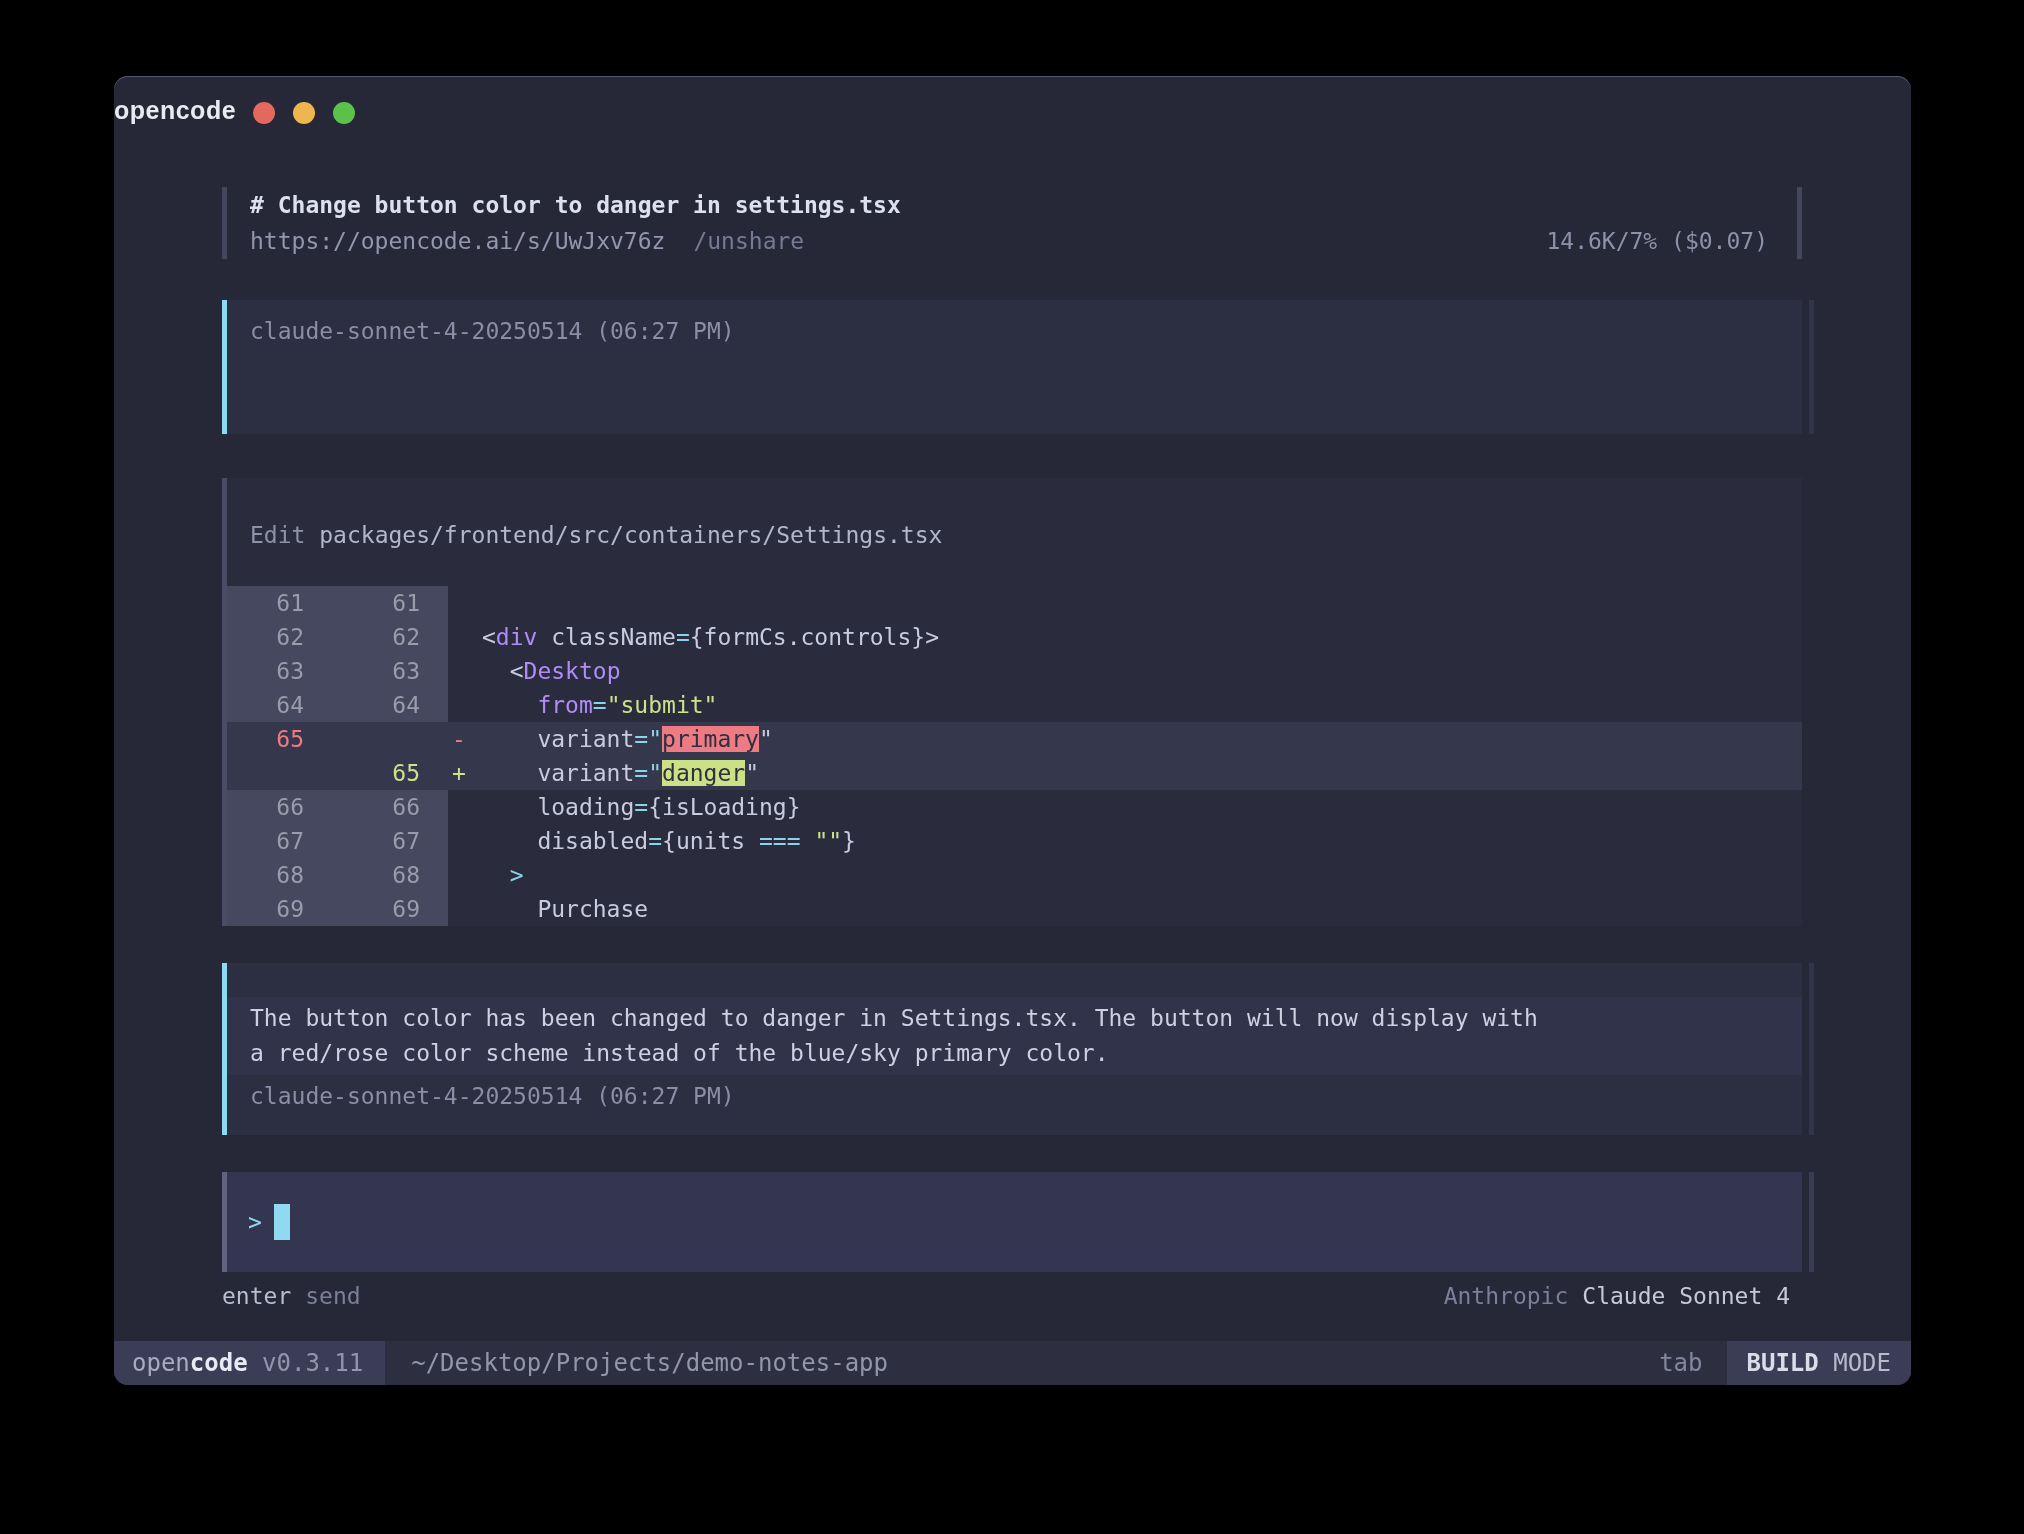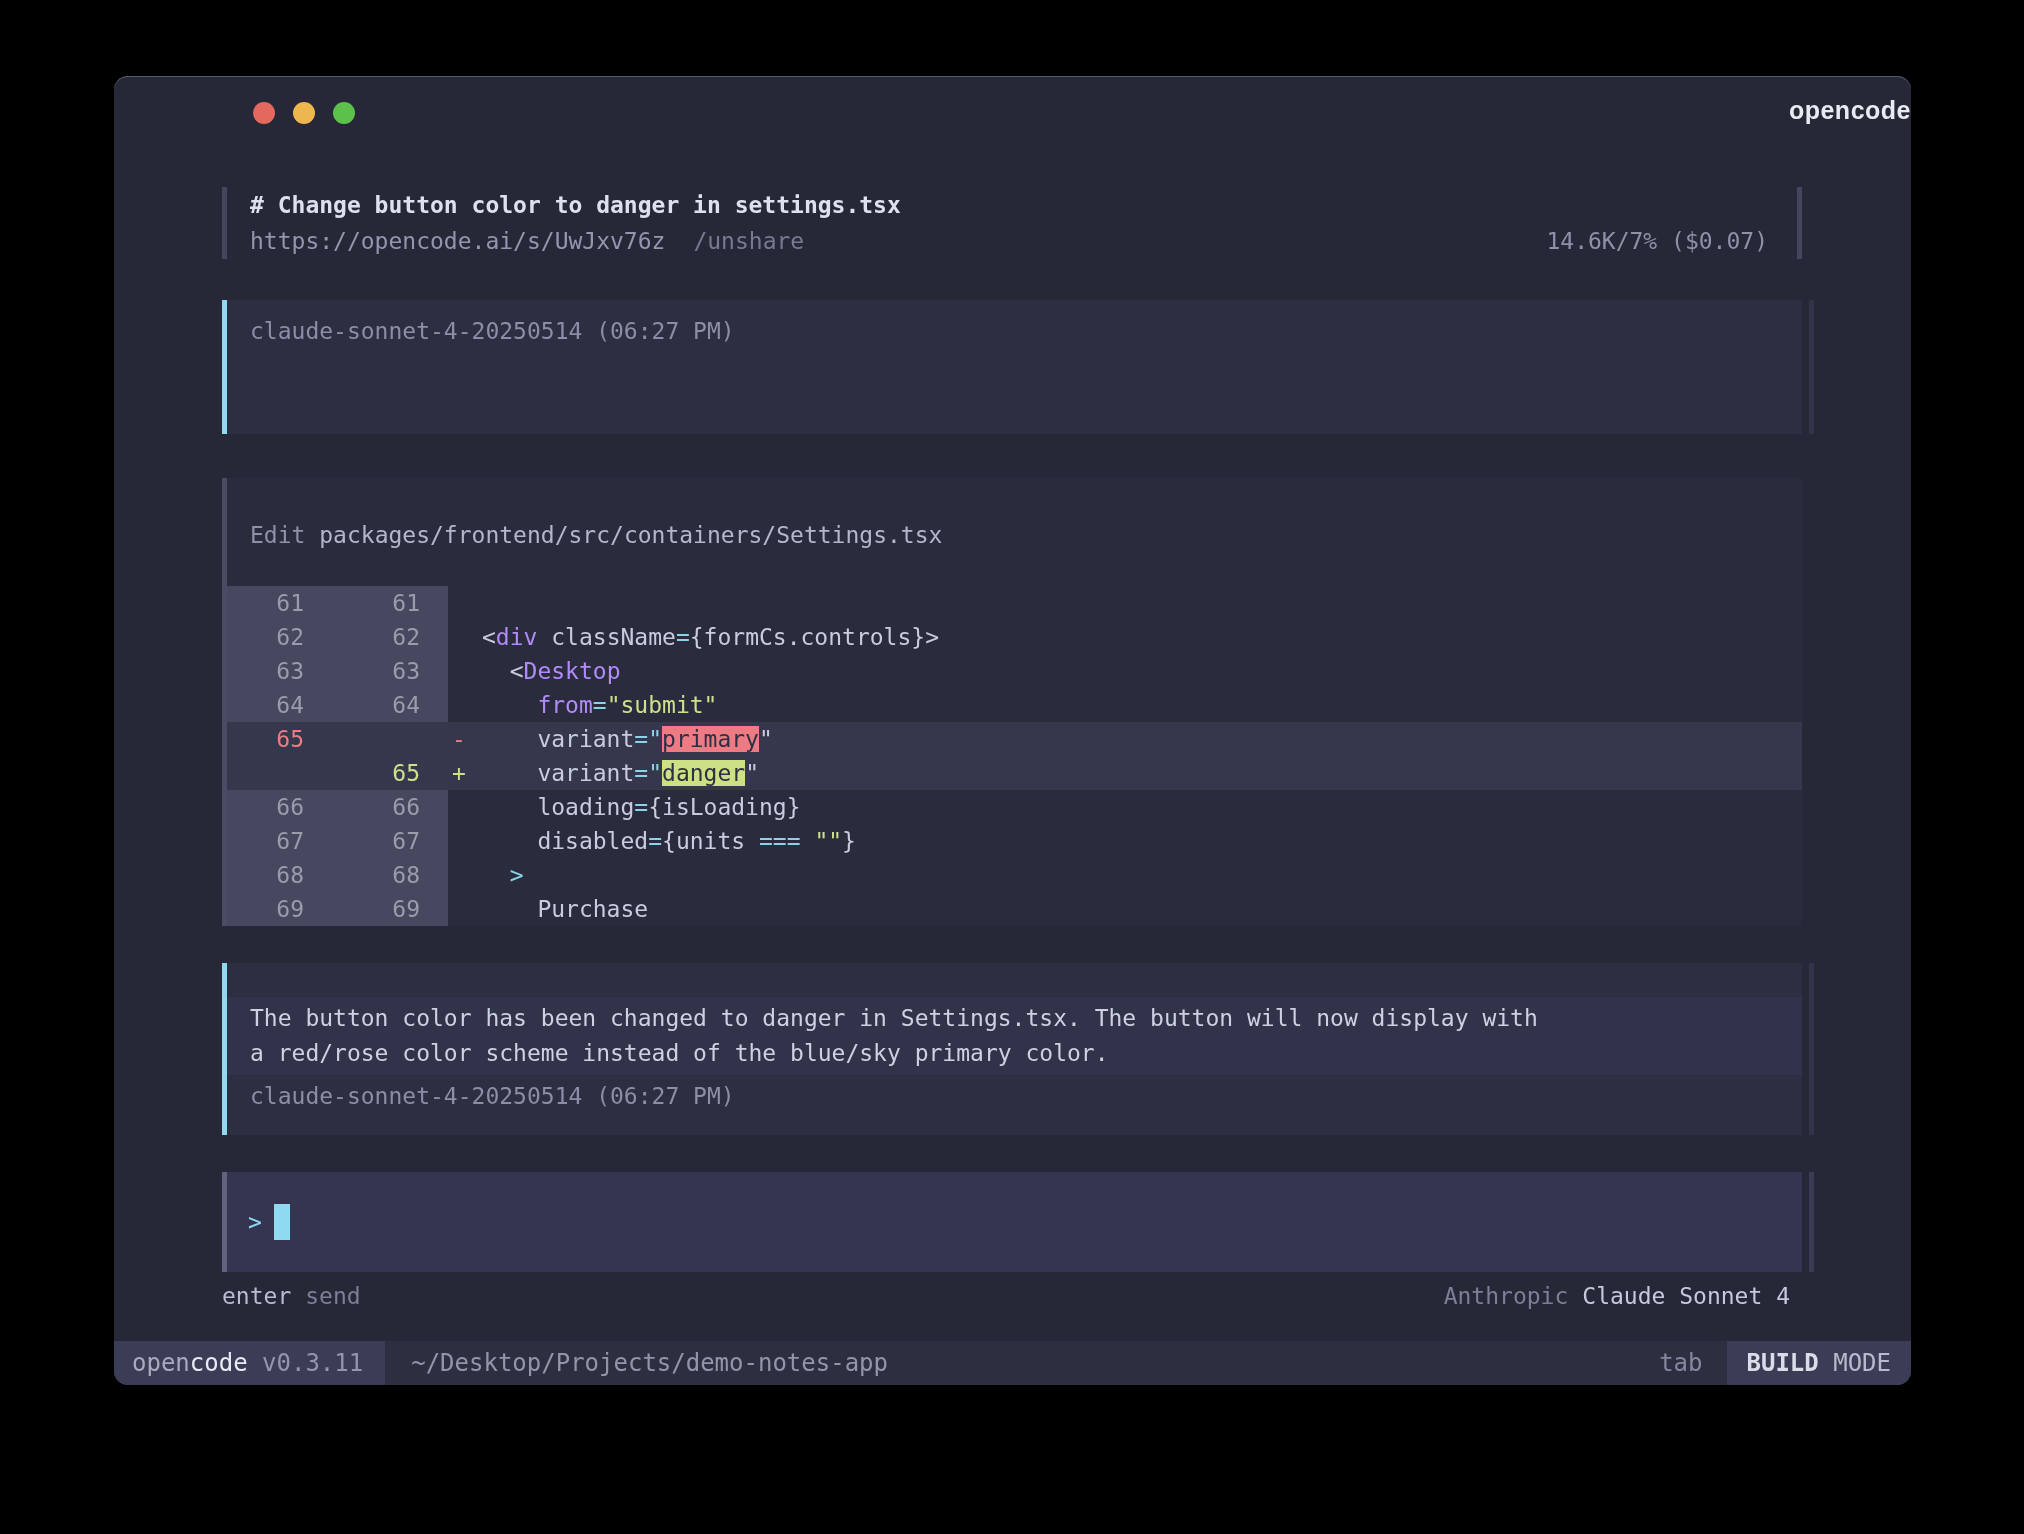--- a/index.html
+++ b/index.html
@@ -14,21 +14,21 @@
   }
 
   
   .titlebar { position:relative; height:66px; flex:none; }
   .traffic { position:absolute; top:26px; left:139px; display:flex; gap:18px; }
   .light { width:22px; height:22px; border-radius:50%; }
   .light.red    { background:#e3695e; }
   .light.yellow { background:#eeb64e; }
   .light.green  { background:#5bc14b; }
   .win-title {
-    position:absolute; top:20px; left:0; right:0; text-align:right;
+    position:absolute; top:20px; left:0; right:0; text-align:left;
     font-family:"Liberation Sans", sans-serif; font-weight:bold;
     font-size:25px; color:#e9ebf3; letter-spacing:0.5px;
   }
 
   
   .col { position:relative; margin-left:108px; width:1580px; flex:none; }
   .lbar, .rbar { position:absolute; top:0; bottom:0; width:5px; }
   .lbar { left:0; }
   .rbar { right:0; }
 
@@ -89,21 +89,21 @@
   .hints { margin-top:12px; height:24px; display:flex; font-size:23px; line-height:24px; }
   .hint-key   { color:#b9bdd0; }
   .hint-send  { color:#7c7f98; margin-left:14px; }
   .hint-provider { margin-left:auto; color:#7c7f98; }
   .hint-model { color:#c6c9da; margin-left:14px; margin-right:12px; }
 
   
   .statusbar { margin-top:auto; height:44px; background:#2d2f41; display:flex; align-items:stretch; font-size:24px; flex:none; }
   .sb-app { background:#3b3d56; display:flex; align-items:center; padding:0 22px 0 18px; white-space:pre; }
   .sb-open { color:#a9acbf; }
-  .sb-code { color:#e8eaf4; font-weight:normal; }
+  .sb-code { color:#e8eaf4; font-weight:bold; }
   .sb-version { color:#9396ab; }
   .sb-cwd { color:#9396ab; display:flex; align-items:center; margin-left:26px; }
   .sb-tab { margin-left:auto; color:#8487a0; display:flex; align-items:center; padding-right:24px; }
   .sb-mode { background:#3b3d56; display:flex; align-items:center; padding:0 20px; white-space:pre; }
   .sb-mode-primary { color:#dadce8; font-weight:bold; }
   .sb-mode-secondary { color:#b8bbcd; }
 </style>
 </head>
 <body>
 

